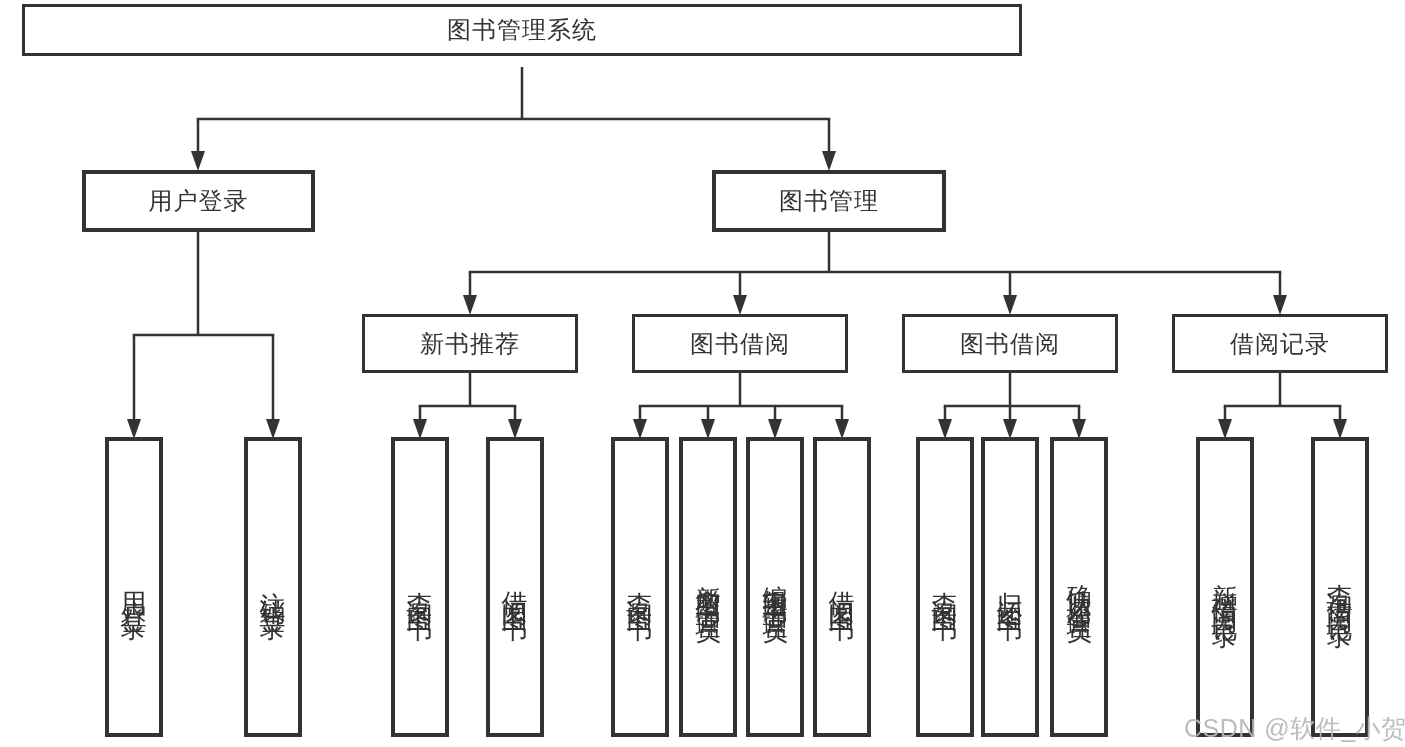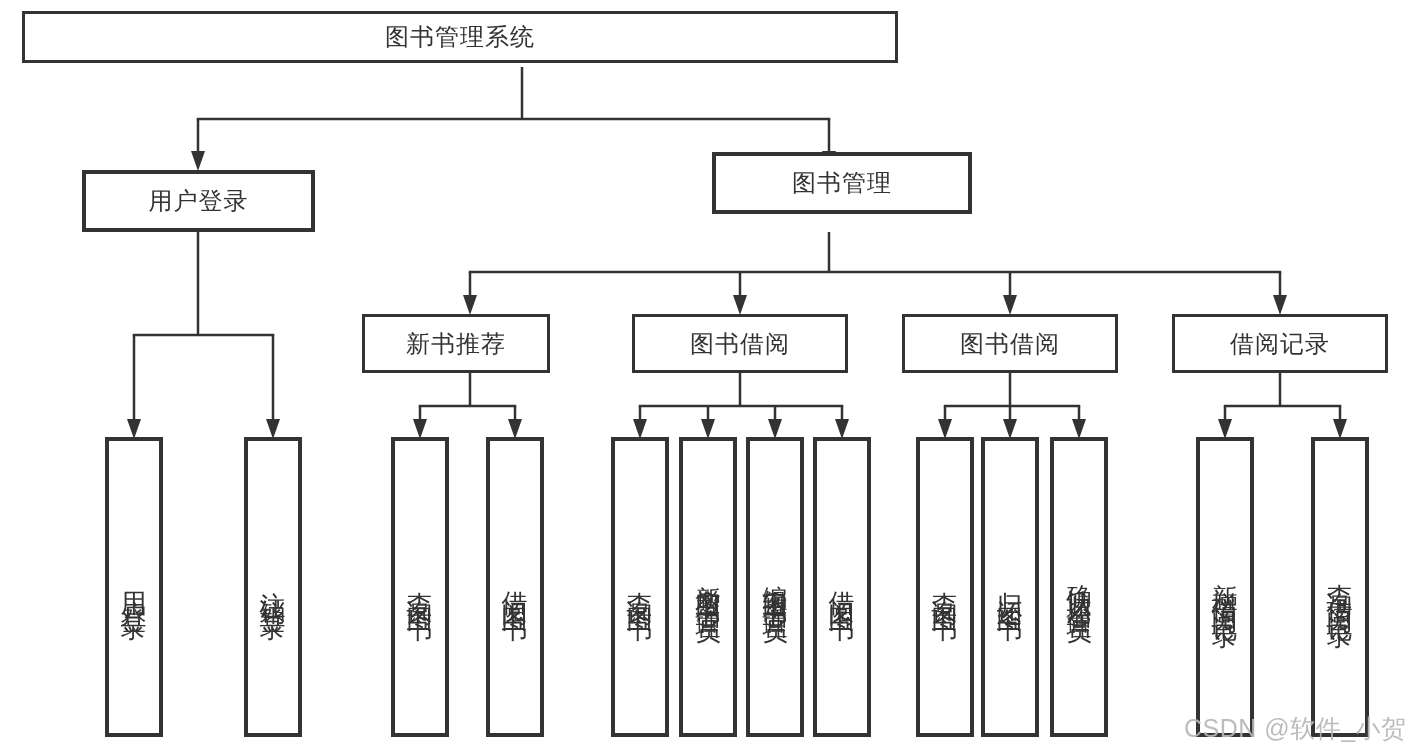--- a/index.html
+++ b/index.html
@@ -121,26 +121,26 @@
     <line x1="1010" y1="406" x2="1010" y2="423"></line>
       <polygon points="1010,439 1003,419 1017,419"></polygon>
     <line x1="1079" y1="406" x2="1079" y2="423"></line>
       <polygon points="1079,439 1072,419 1086,419"></polygon>
     <line x1="1225" y1="406" x2="1225" y2="423"></line>
       <polygon points="1225,439 1218,419 1232,419"></polygon>
     <line x1="1340" y1="406" x2="1340" y2="423"></line>
       <polygon points="1340,439 1333,419 1347,419"></polygon>
   </svg>
 
-  <div class="node" style="left:22px; top:11px; width:876px; height:52px;">图书管理系统</div>
+  <div class="node" style="left:22px; top:4px; width:1000px; height:52px;">图书管理系统</div>
 
   <div class="node thick" style="left:82px; top:170px; width:233px; height:62px;">用户登录</div>
-  <div class="node thick" style="left:712px; top:152px; width:260px; height:62px;">图书管理</div>
+  <div class="node thick" style="left:712px; top:170px; width:234px; height:62px;">图书管理</div>
 
-  <div class="node" style="left:362px; top:314px; width:188px; height:59px;">新书推荐</div>
+  <div class="node" style="left:362px; top:314px; width:216px; height:59px;">新书推荐</div>
   <div class="node" style="left:632px; top:314px; width:216px; height:59px;">图书借阅</div>
   <div class="node" style="left:902px; top:314px; width:216px; height:59px;">图书借阅</div>
   <div class="node" style="left:1172px; top:314px; width:216px; height:59px;">借阅记录</div>
 
   <div class="node leaf" style="left:105px; top:437px; width:58px; height:300px;">用户登录</div>
   <div class="node leaf" style="left:244px; top:437px; width:58px; height:300px;">注销登录</div>
 
   <div class="node leaf" style="left:391px; top:437px; width:58px; height:300px;">查询图书</div>
   <div class="node leaf" style="left:486px; top:437px; width:58px; height:300px;">借阅图书</div>
 

